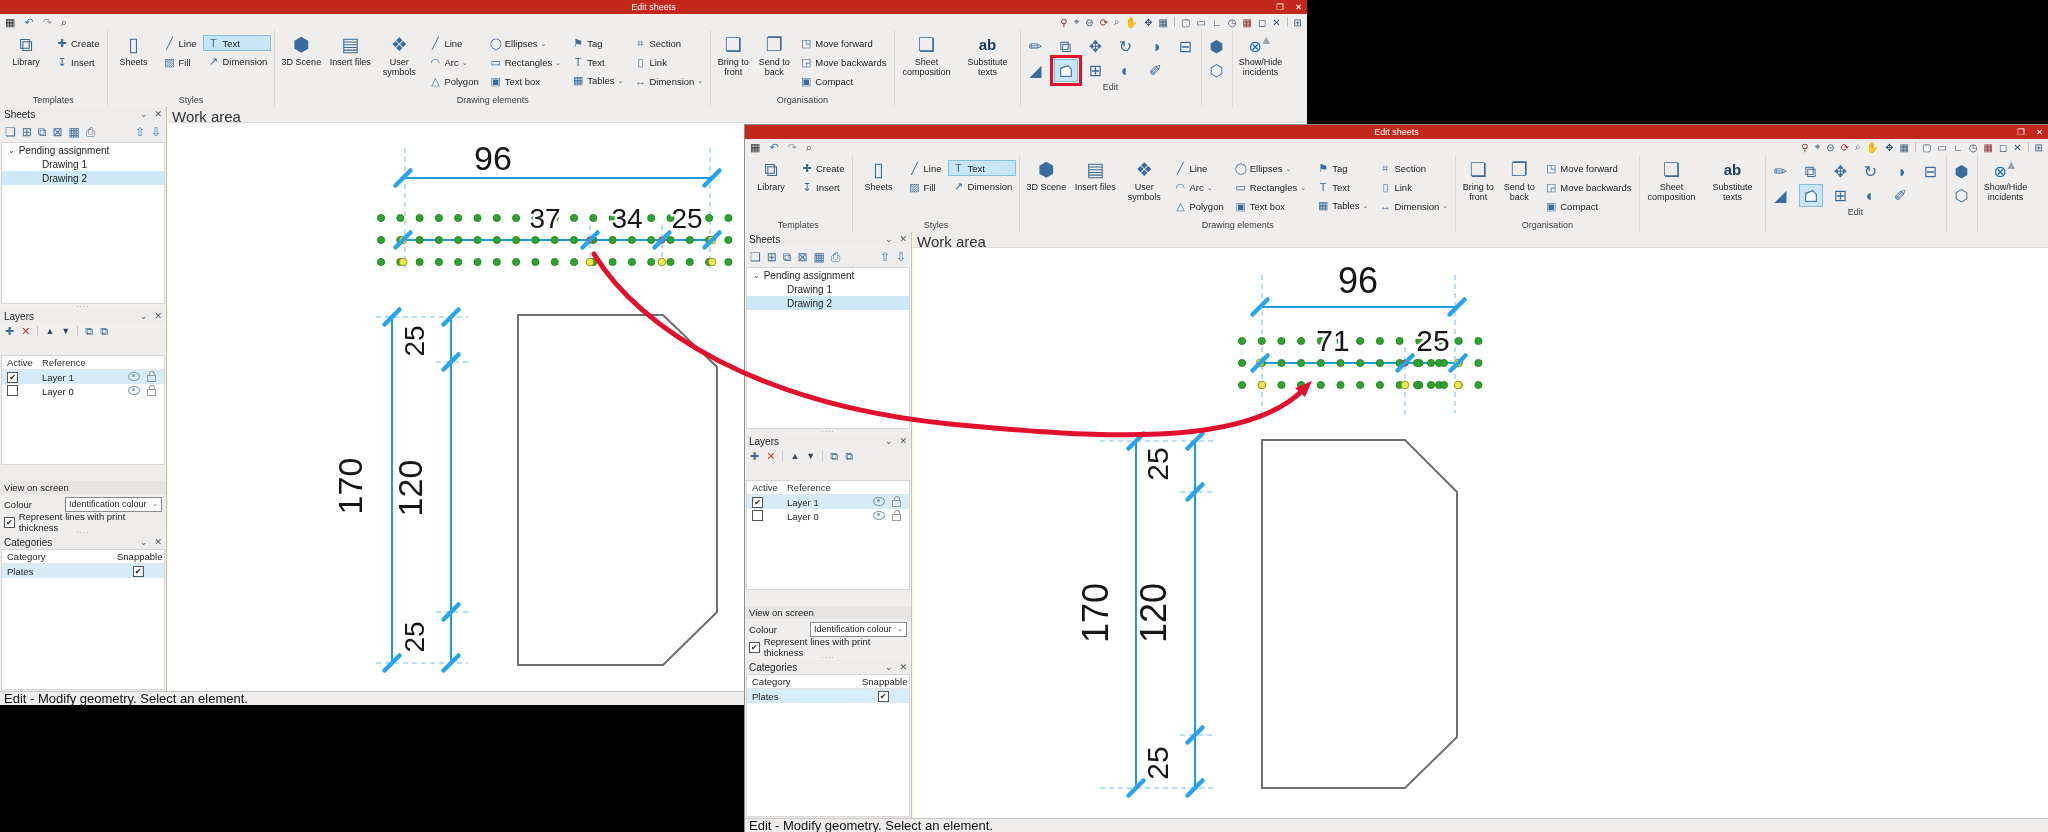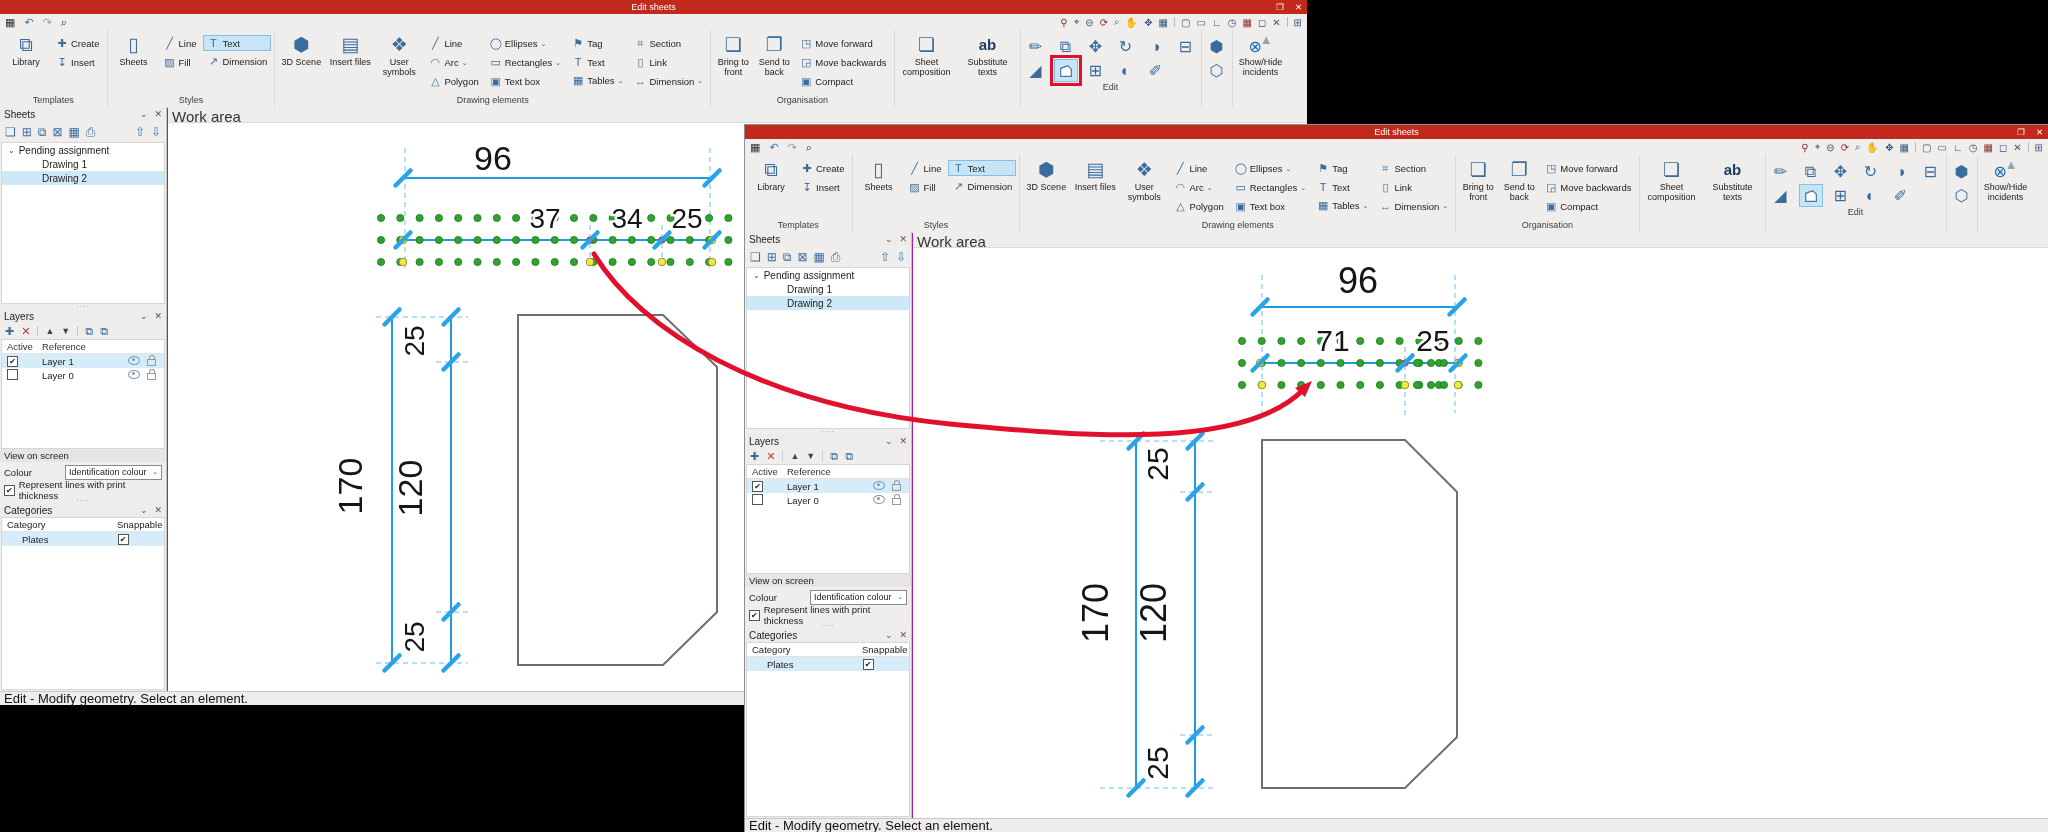--- a/index.html
+++ b/index.html
@@ -1,18 +1,18 @@
 <!DOCTYPE html>
 <html><head>
 <meta charset="utf-8">
 <style>
   html,body{margin:0;padding:0}
   body{width:2048px;height:832px;background:#000;position:relative;overflow:hidden;
        font-family:"Liberation Sans",sans-serif;-webkit-font-smoothing:antialiased}
-  .win{position:absolute;background:#a21caf;box-sizing:border-box}
+  .win{position:absolute;background:#fef9c3;box-sizing:border-box}
   .win-left{left:0;top:0;width:1307px;height:705px;z-index:1}
   .win-right{left:745px;top:125px;width:1303px;height:707px;z-index:10;outline:1px solid #8f8f8f}
 
   .titlebar{height:14px;background:#C3281C;position:relative;display:flex;align-items:center;justify-content:center}
   .title{color:#fff;font-size:9px}
   .winbtns{position:absolute;right:5px;top:0;height:14px;display:flex;gap:11px;align-items:center;color:#fff}
   .wbtn{font-size:8.5px;line-height:14px;cursor:default}
 
   .qat{height:16px;display:flex;align-items:center;padding:0 5px;gap:9px;font-size:11px;color:#333;background:#F0EEED}
   .qicon{line-height:16px}
@@ -57,40 +57,40 @@
   .sheetstb .arr{color:#2E75B6}
   .sheetlist{height:160px;background:#fff;border:1px solid #D8D6D4;margin:0 1px;font-size:10px;color:#222;overflow:hidden;flex-shrink:0}
   .treerow{height:14px;display:flex;align-items:center;padding-left:6px;gap:4px}
   .treerow .exp{font-size:8px;color:#444}
   .treerow.child{padding-left:40px}
   .treerow.sel{background:#CDE9F7}
   .splitter{height:5px;display:flex;align-items:center;justify-content:center;color:#9a9a9a;font-size:7px;letter-spacing:1px;flex-shrink:0}
   .layerstb{height:16px;display:flex;align-items:center;gap:7px;padding:0 5px;font-size:11px;flex-shrink:0}
   .ic-blue{color:#3A6D9E}.ic-red{color:#C0392B}.ic-navy{color:#34495E;font-size:9px}
   .tsep{width:1px;height:10px;background:#c9c7c5}
-  .lgrid{background:#fff;border:1px solid #D8D6D4;margin:0 1px;font-size:9.5px;color:#222;height:108px;flex-shrink:0}
+  .lgrid{background:#fff;border:1px solid #D8D6D4;margin:16px 1px;font-size:9.5px;color:#222;height:108px;flex-shrink:0}
   .lghead{display:flex;height:13px;border-bottom:1px solid #E4E2E0;color:#333;align-items:center}
   .lgrow{display:flex;height:14px;align-items:center}
   .lgrow.sel{background:#D6ECF8}
   .c-active{width:40px;padding-left:5px;box-sizing:border-box}
   .c-ref{flex:1}
   .c-eye{width:19px}.c-lock{width:17px}
   .cbox{width:9px;height:9px;border:1px solid #555;background:#fff;font-size:8px;line-height:9px;text-align:center;color:#222;display:inline-block;box-sizing:content-box}
   .eye{width:10px;height:7px;border:1px solid #7d9bb5;border-radius:50%;position:relative;display:inline-block}
   .eye::after{content:"";position:absolute;width:3px;height:3px;border-radius:50%;background:#7d9bb5;left:2.5px;top:1.5px}
   .lock{width:7px;height:5px;border:1px solid #999;position:relative;display:inline-block;margin-top:4px}
   .lock::before{content:"";position:absolute;width:4px;height:4px;border:1px solid #999;border-bottom:none;border-radius:3px 3px 0 0;left:0.5px;top:-5px}
   .secbar{height:13px;background:#E7E5E3;font-size:9.5px;color:#222;padding:0 4px;display:flex;align-items:center;flex-shrink:0}
   .colrow{height:20px;display:flex;align-items:center;padding:0 4px;font-size:9.5px;color:#222;flex-shrink:0}
   .dropdown{margin-left:auto;width:97px;height:15px;background:#fff;border:1px solid #8a8a8a;font-size:9px;display:flex;align-items:center;padding:0 3px;gap:2px;box-sizing:border-box}
   .dtext{flex:1;white-space:nowrap;overflow:hidden}
   .chkrow{display:flex;align-items:center;gap:4px;padding:0 4px;font-size:9.5px;height:16px;color:#222;flex-shrink:0}
   .catgrid{flex:1;background:#fff;border:1px solid #D8D6D4;margin:0 1px 2px;font-size:9.5px;color:#222;display:flex;flex-direction:column}
   .cathead{display:flex;height:13px;border-bottom:1px solid #E4E2E0;align-items:center;padding:0 5px}
-  .catrow{display:flex;height:14px;align-items:center;padding:0 20px;background:#D6ECF8}
+  .catrow{display:flex;height:14px;align-items:center;padding:0 5px;background:#D6ECF8}
   .c-cat{flex:1}.c-snap{width:42px;text-align:center}
   .statusbar{position:absolute;left:0;right:0;bottom:0;height:13px;background:#EFEDEC;border-top:1px solid #C9C7C5;font-size:13px;color:#111;padding:0 4px;display:flex;align-items:center}
   .drawlayer{position:absolute;inset:0;pointer-events:none;z-index:5}
 
   
   .dash{stroke:#9ED4F1;stroke-width:1.5;stroke-dasharray:5 4;fill:none}
   .dim{stroke:#1F9CDF;stroke-width:2}
   .tick{stroke:#2AA4E8;stroke-width:4.5;stroke-linecap:round}
   .dot-g{fill:#2FA32F;stroke:#1d7a1d;stroke-width:0.8}
   .dot-y{fill:#EDE94B;stroke:#9a9722;stroke-width:1}

